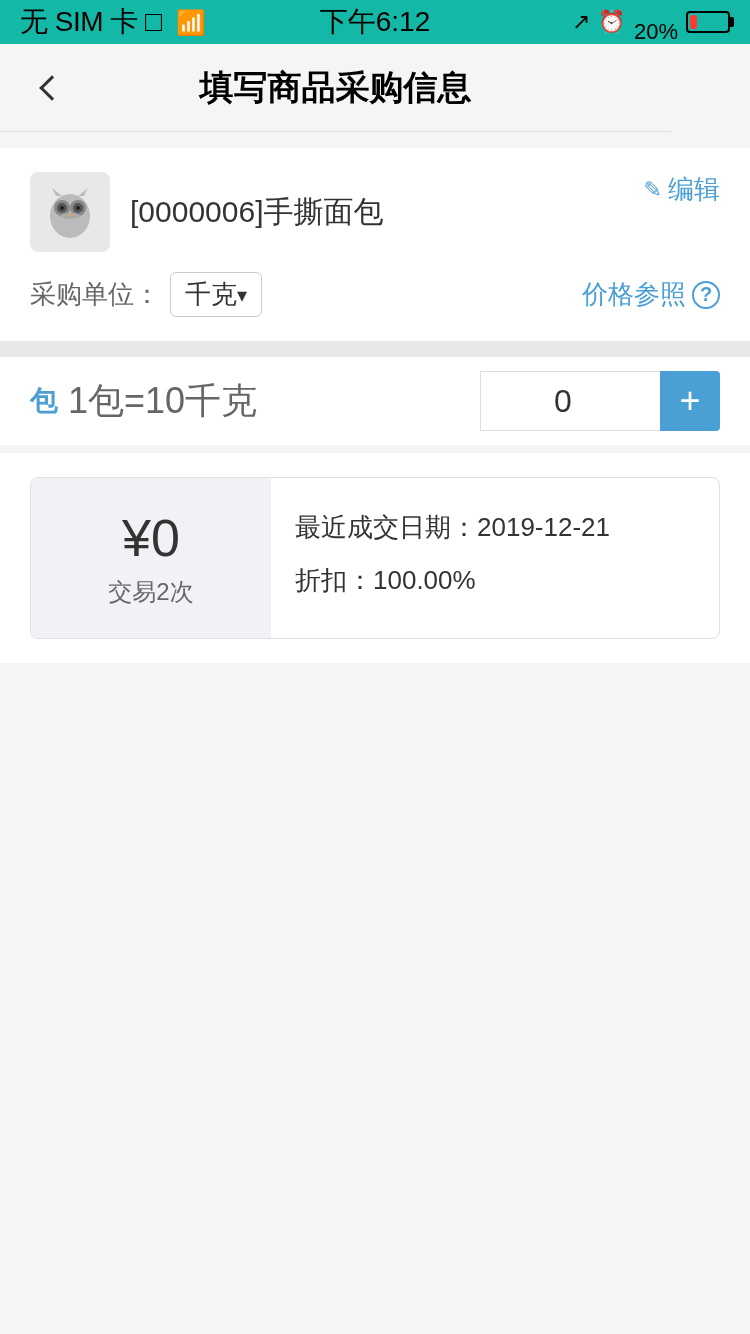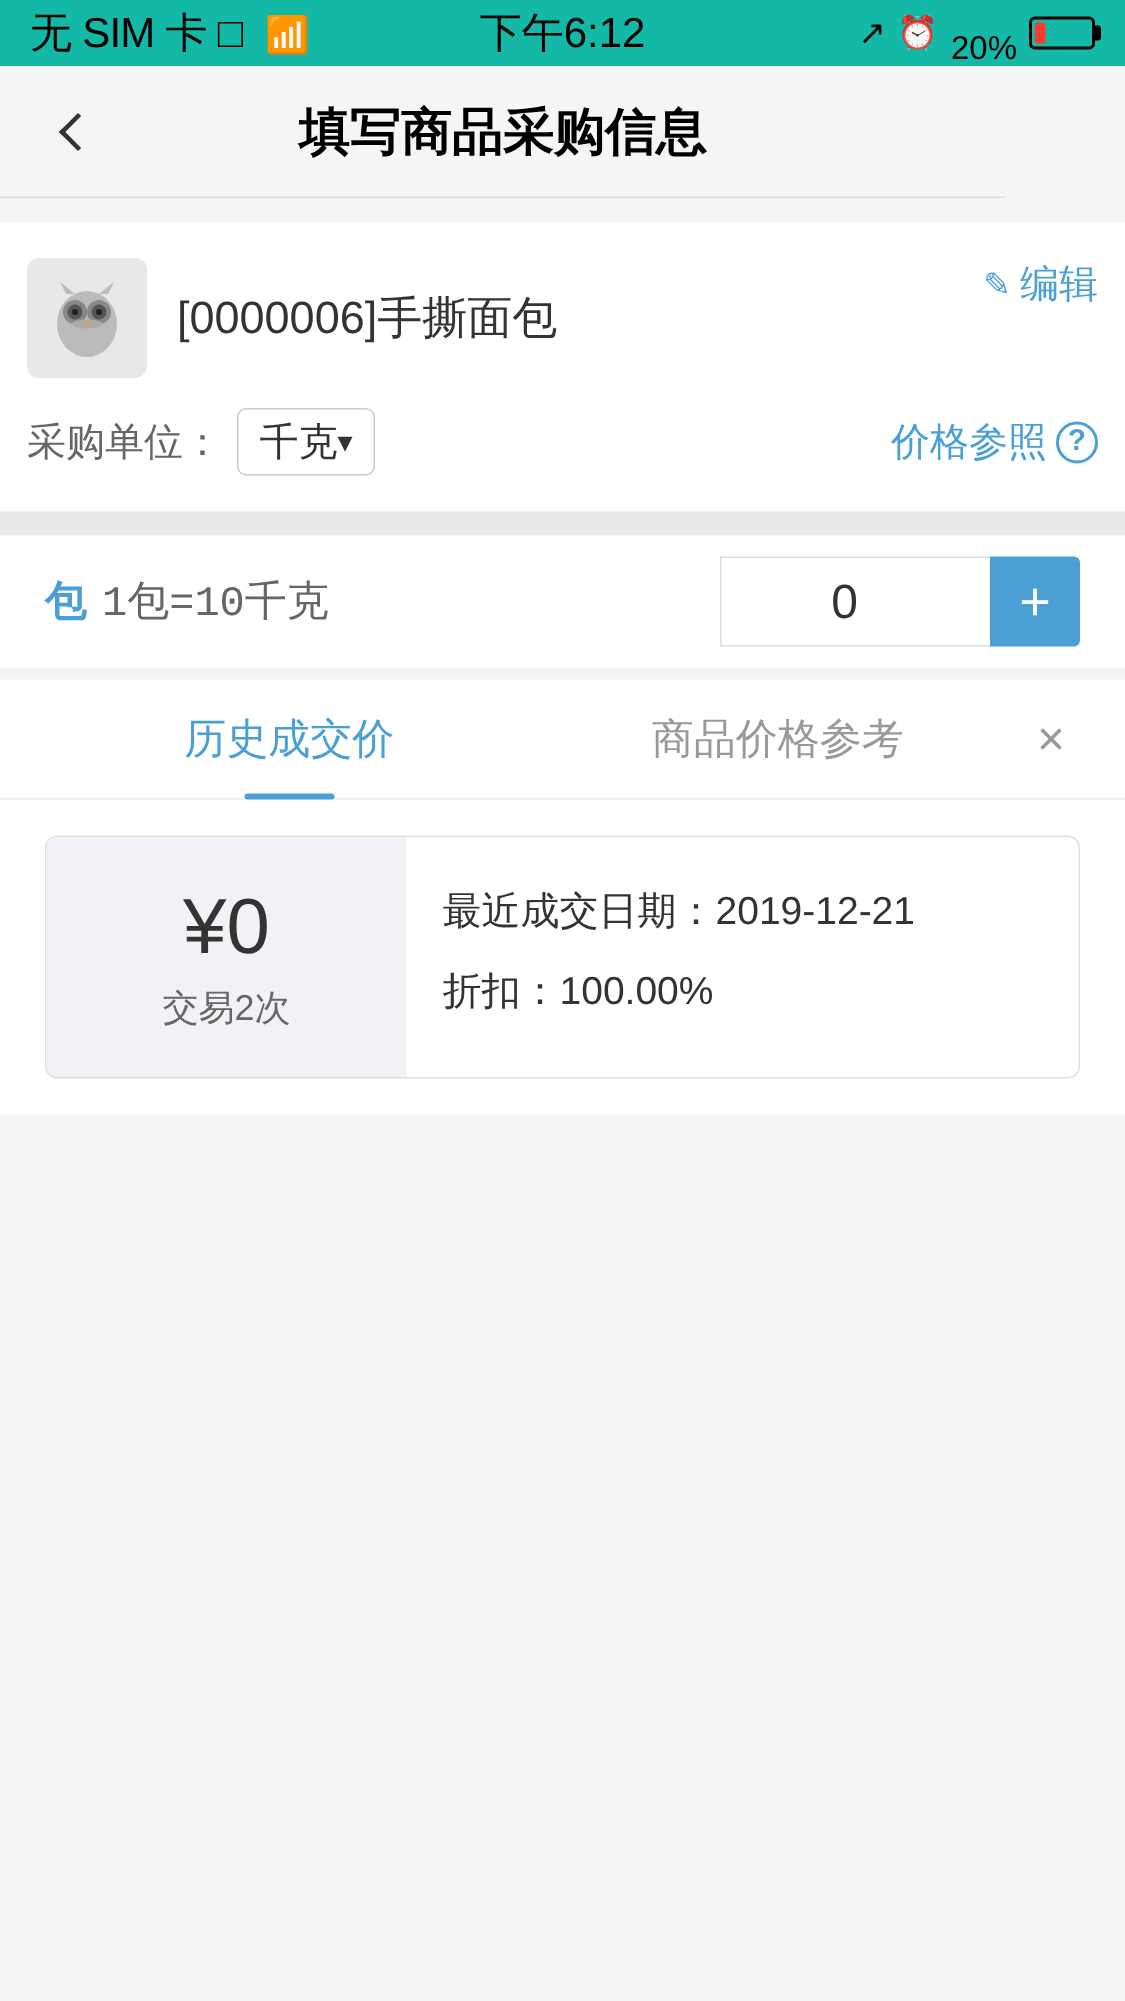--- a/index.html
+++ b/index.html
@@ -100,21 +100,21 @@
       left: 50%;
       transform: translateX(-50%);
       font-size: 34px;
       font-weight: 600;
       color: #000;
     }
 
     
     .product-card {
       background: #fff;
-      padding: 24px 18px;
+      padding: 24px 30px;
       margin-top: 16px;
     }
     .product-row-top {
       display: flex;
       align-items: flex-start;
       justify-content: space-between;
       margin-bottom: 20px;
     }
     .product-left {
       display: flex;
@@ -207,23 +207,22 @@
     .quantity-label {
       display: flex;
       align-items: center;
       gap: 10px;
     }
     .bag-icon {
       font-size: 32px;
       color: #4a9fd4;
     }
     .bag-label {
-      font-size: 28px;
+      font-size: 36px;
       color: #666;
-      font-family: Liberation Mono, monospace;
     }
     .quantity-controls {
       display: flex;
       align-items: center;
       gap: 0;
     }
     .qty-input {
       width: 180px;
       height: 60px;
       border: 1px solid #ddd;
@@ -422,31 +421,20 @@
     </div>
     <div class="quantity-controls">
       <input class="qty-input" type="number" value="0" style="">
       <button class="plus-btn">
         <span>+</span>
       </button>
     </div>
   </div>
 
   <div class="price-panel">
-    <div class="price-panel-tabs">
-      <div class="tab-item active">
-        <span>历史成交价</span>
-      </div>
-      <div class="tab-item">
-        <span>商品价格参考</span>
-      </div>
-      <div class="tab-close">
-        <span>×</span>
-      </div>
-    </div>
 
     <div class="price-card-container">
       <div class="price-card">
         <div class="price-card-left">
           <div class="price-amount">
             <span>¥</span><span>0</span>
           </div>
           <div class="price-transactions">交易2次</div>
         </div>
         <div class="price-card-right">

